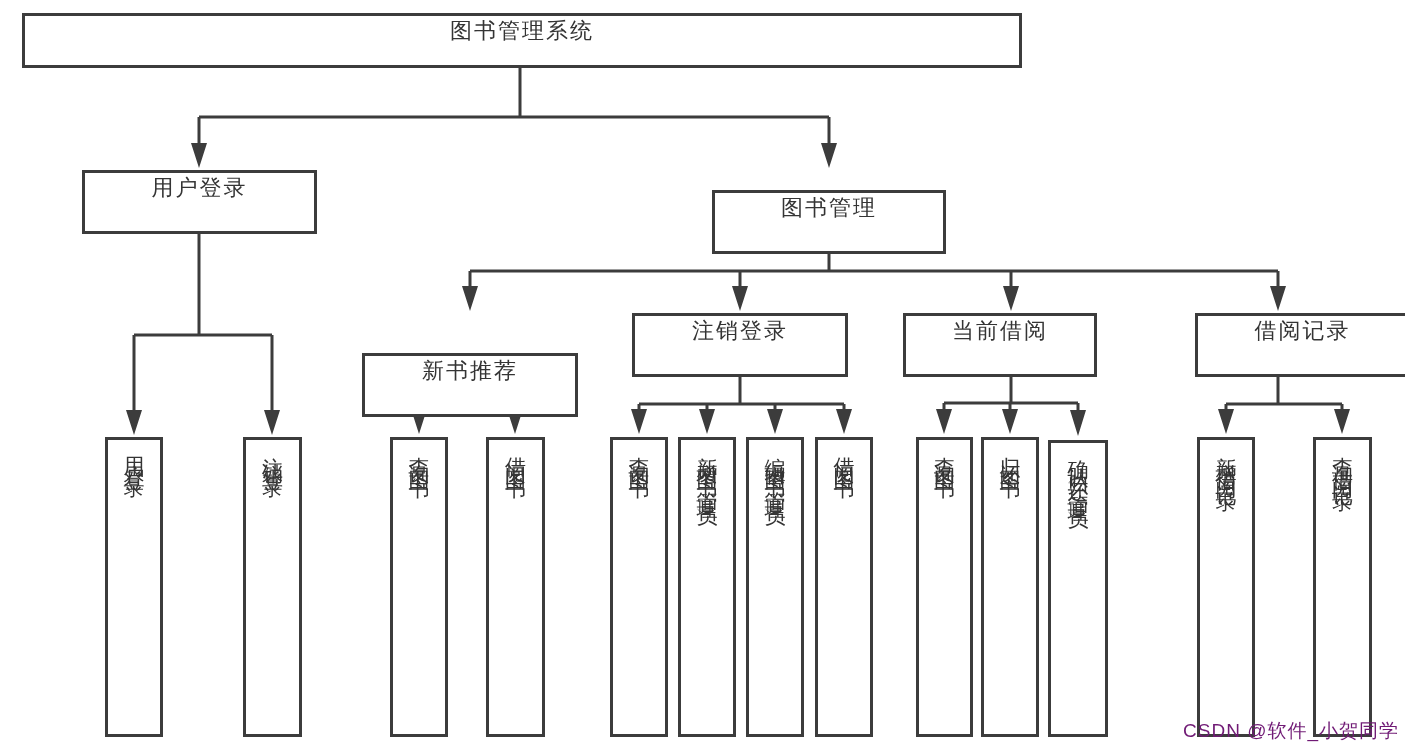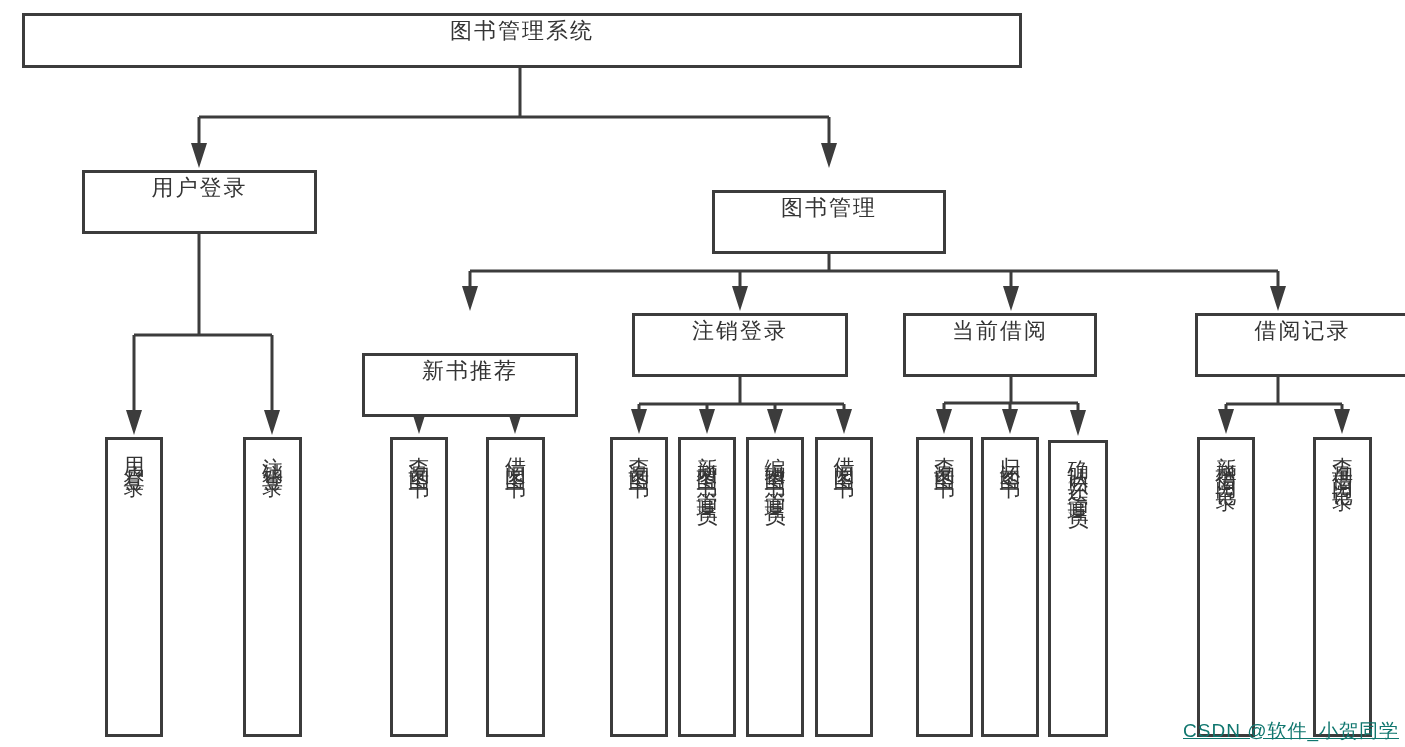--- a/index.html
+++ b/index.html
@@ -27,24 +27,23 @@
     font-size:21px;
     letter-spacing:7px;
     line-height:1.05;
     white-space:nowrap;
   }
   .watermark{
     position:absolute;
     right:6px;bottom:3px;
     font-size:19px;
     letter-spacing:1px;
-    color:#0f766e;
+    color:#701a75;
     z-index:5;
     white-space:nowrap;
-    text-decoration:underline;
   }
 </style>
 </head>
 <body>
 
 <div class="canvas">
 
   <svg class="connectors" width="1405" height="747" viewBox="0 0 1405 747" aria-hidden="true">
 
     <path d="M520 68 V117 M199 117 H829 M199 117 V148 M829 117 V148

